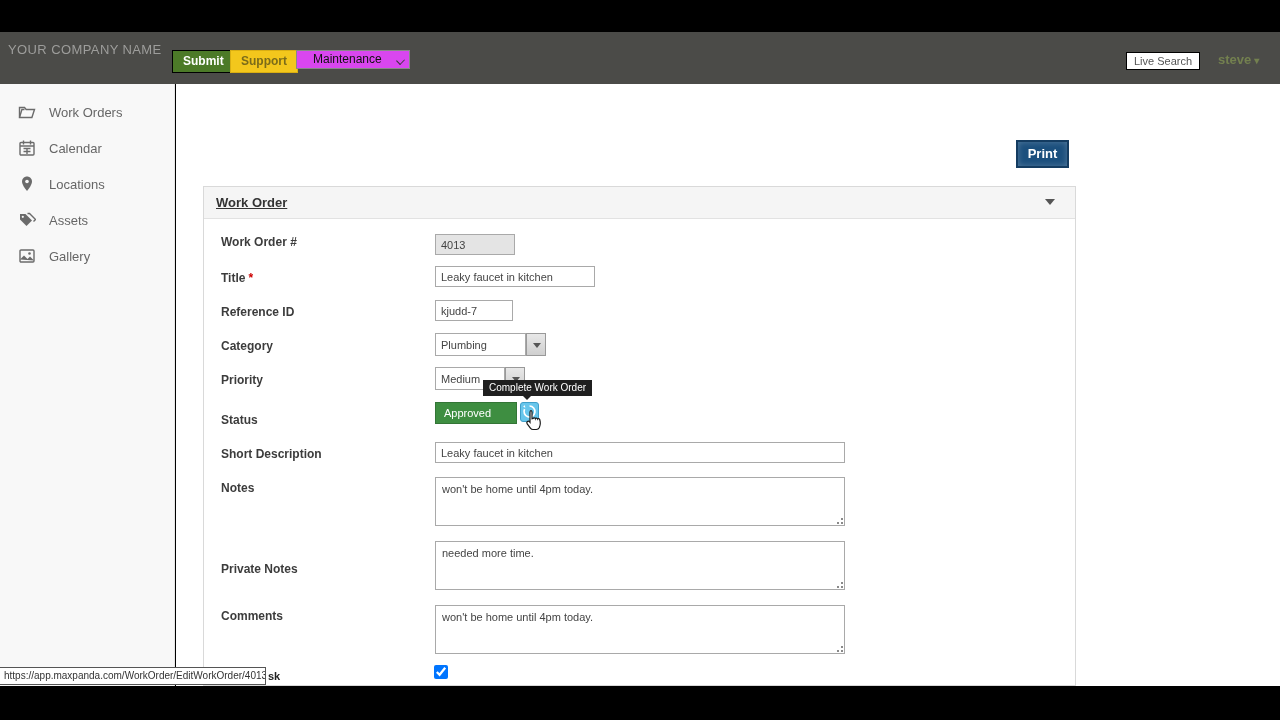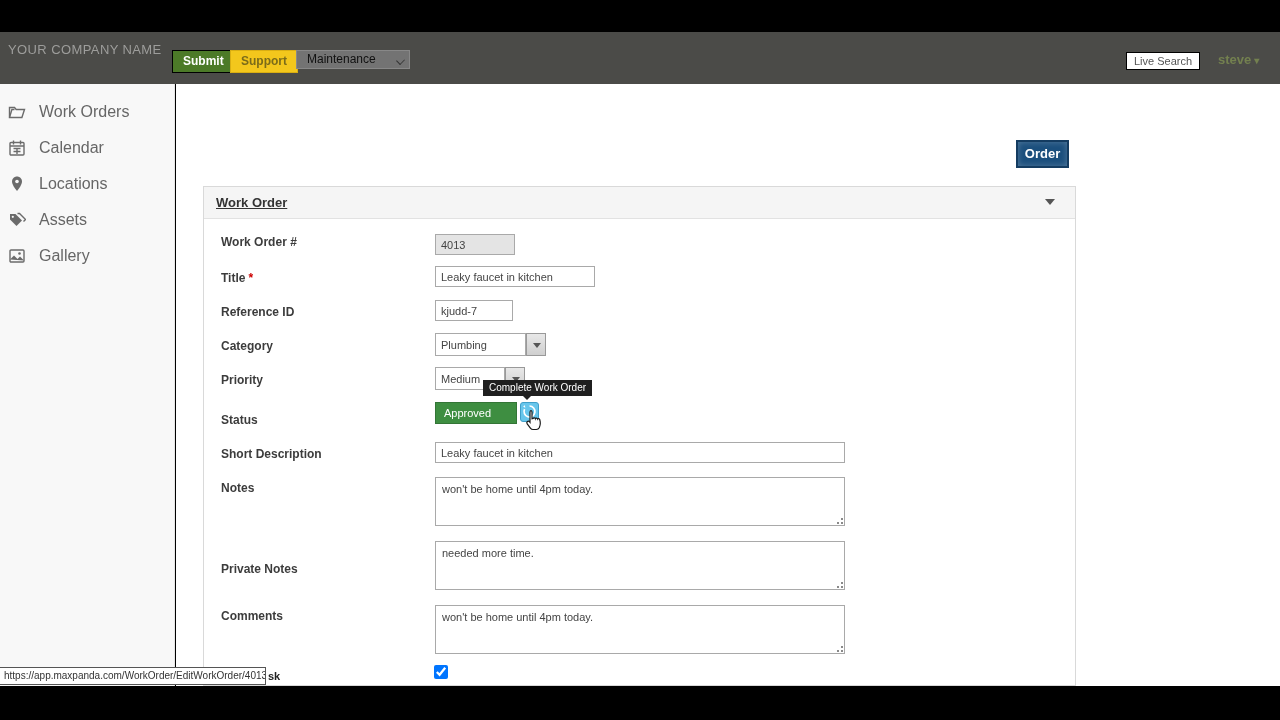--- a/index.html
+++ b/index.html
@@ -9,29 +9,29 @@
 
   
   .bar-top    { position:absolute; left:0; top:0; width:1280px; height:32px; background:#000; }
   .bar-bottom { position:absolute; left:0; top:686px; width:1280px; height:34px; background:#000; }
 
   
   .header { position:absolute; left:0; top:32px; width:1280px; height:52px; background:#4b4b48; }
   .company { position:absolute; left:8px; top:10px; font-size:13px; color:#9d9d9b; letter-spacing:.4px; }
   .btn-submit { position:absolute; left:172px; top:18px; height:23px; padding:0 10px; background:#4c7a28; border:1px solid #000000; color:#fff; font-weight:bold; font-size:12px; line-height:21px; cursor:pointer; }
   .btn-support { position:absolute; left:230px; top:18px; height:23px; padding:0 10px; background:#f3c71c; border:1px solid #d9ae12; color:#7b6c1a; font-weight:bold; font-size:12px; line-height:21px; cursor:pointer; }
-  .module-select { position:absolute; left:296px; top:18px; width:114px; height:19px; background:#737373; border:1px solid #888; font-size:12px; color:#111; line-height:17px; padding-left:10px; cursor:pointer; }
+  .module-select { position:absolute; left:296px; top:18px; width:114px; height:19px; background:#d946ef; border:1px solid #888; font-size:12px; color:#111; line-height:17px; padding-left:16px; cursor:pointer; }
   .module-select .chev { position:absolute; right:5px; top:6px; width:7px; height:7px; border-left:1.5px solid #333; border-bottom:1.5px solid #333; transform:rotate(-45deg) scale(1,.8); }
   .live-search { position:absolute; left:1126px; top:20px; width:74px; height:18px; background:#fff; border:1px solid #000000; font-size:11px; color:#555; text-align:center; line-height:16px; cursor:pointer; }
   .user-menu { position:absolute; left:1218px; top:20px; font-size:13px; font-weight:bold; color:#73804f; cursor:pointer; }
   .user-menu .uchev { font-size:10px; margin-left:3px; }
 
   
   .sidebar { position:absolute; left:0; top:84px; width:175px; height:602px; background:#f8f8f8; border-right:1px solid #e6e6e6; padding-top:10px; }
-  .side-item { display:flex; align-items:center; height:36px; padding-left:8px; color:#666; font-size:16px; cursor:pointer; }
+  .side-item { display:flex; align-items:center; height:36px; padding-left:18px; color:#666; font-size:13px; cursor:pointer; }
   .side-item svg { width:18px; height:18px; margin-right:13px; flex:0 0 auto; }
 
   
   .content { position:absolute; left:176px; top:84px; width:1104px; height:602px; background:#fff; }
   .page-title { position:absolute; left:203px; top:118px; font-size:17px; font-weight:bold; color:#333; }
   .btn-print { position:absolute; left:1016px; top:140px; width:53px; height:28px; background:#1b4f7d; border:2px solid #143c61; color:#fff; font-weight:bold; font-size:13px; text-align:center; line-height:24px; cursor:pointer; box-shadow:inset 0 0 6px rgba(255,255,255,.25); }
 
   
   .panel { position:absolute; left:203px; top:186px; width:873px; height:500px; border:1px solid #d9d9d9; background:#fff; }
   .panel-header { position:relative; height:32px; background:#f5f5f5; border-bottom:1px solid #e2e2e2; }
@@ -113,21 +113,21 @@
           <rect x="2" y="3" width="14" height="12" rx="1"></rect>
           <path d="M2 12.5l4-4 3.5 3.5 2.5-2.5 4 4" fill="#6b6b6b" stroke="none"></path>
           <circle cx="11.5" cy="6.5" r="1.3" fill="#6b6b6b" stroke="none"></circle>
         </svg>
       <span>Gallery</span>
     </div>
   </div>
 
   <div class="content"></div>
 
-  <button class="btn-print">Order</button>
+  <button class="btn-print">Print</button>
 
   <div class="panel">
     <div class="panel-header">
       <div class="panel-title">Work Order</div>
       <div class="panel-chev"></div>
     </div>
   </div>
 
   <div class="flabel" style="left:221px; top:235px;">Work Order #</div>
   <input class="tinput disabled" style="left: 435px; top: 234px; width: 80px;" value="4013">

